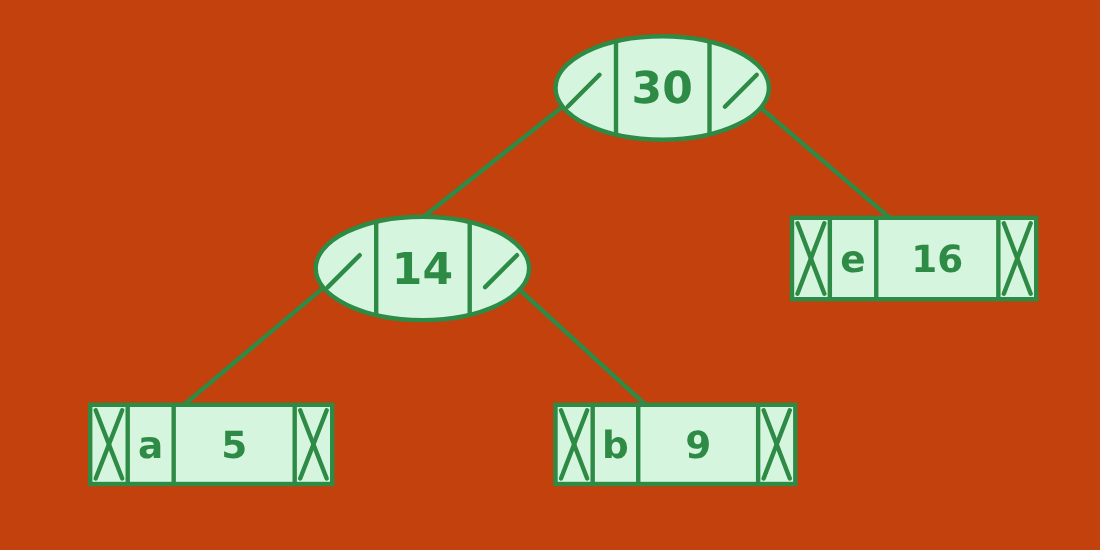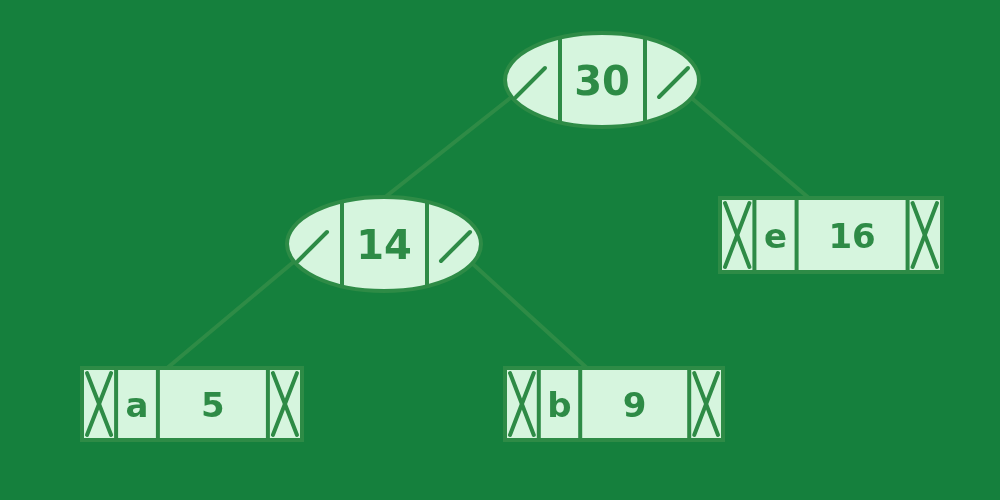--- a/index.html
+++ b/index.html
@@ -8,21 +8,21 @@
     padding: 0;
     background: #ffffff;
   }
   body {
     font-family: "DejaVu Sans", "Liberation Sans", sans-serif;
   }
   #canvas {
     position: relative;
     width: 1000px;
     height: 500px;
-    background: #15803d;
+    background: #c2410c;
     overflow: hidden;
   }
   #diagram-svg {
     position: absolute;
     top: 0;
     left: 0;
     width: 1000px;
     height: 500px;
     display: block;
   }

